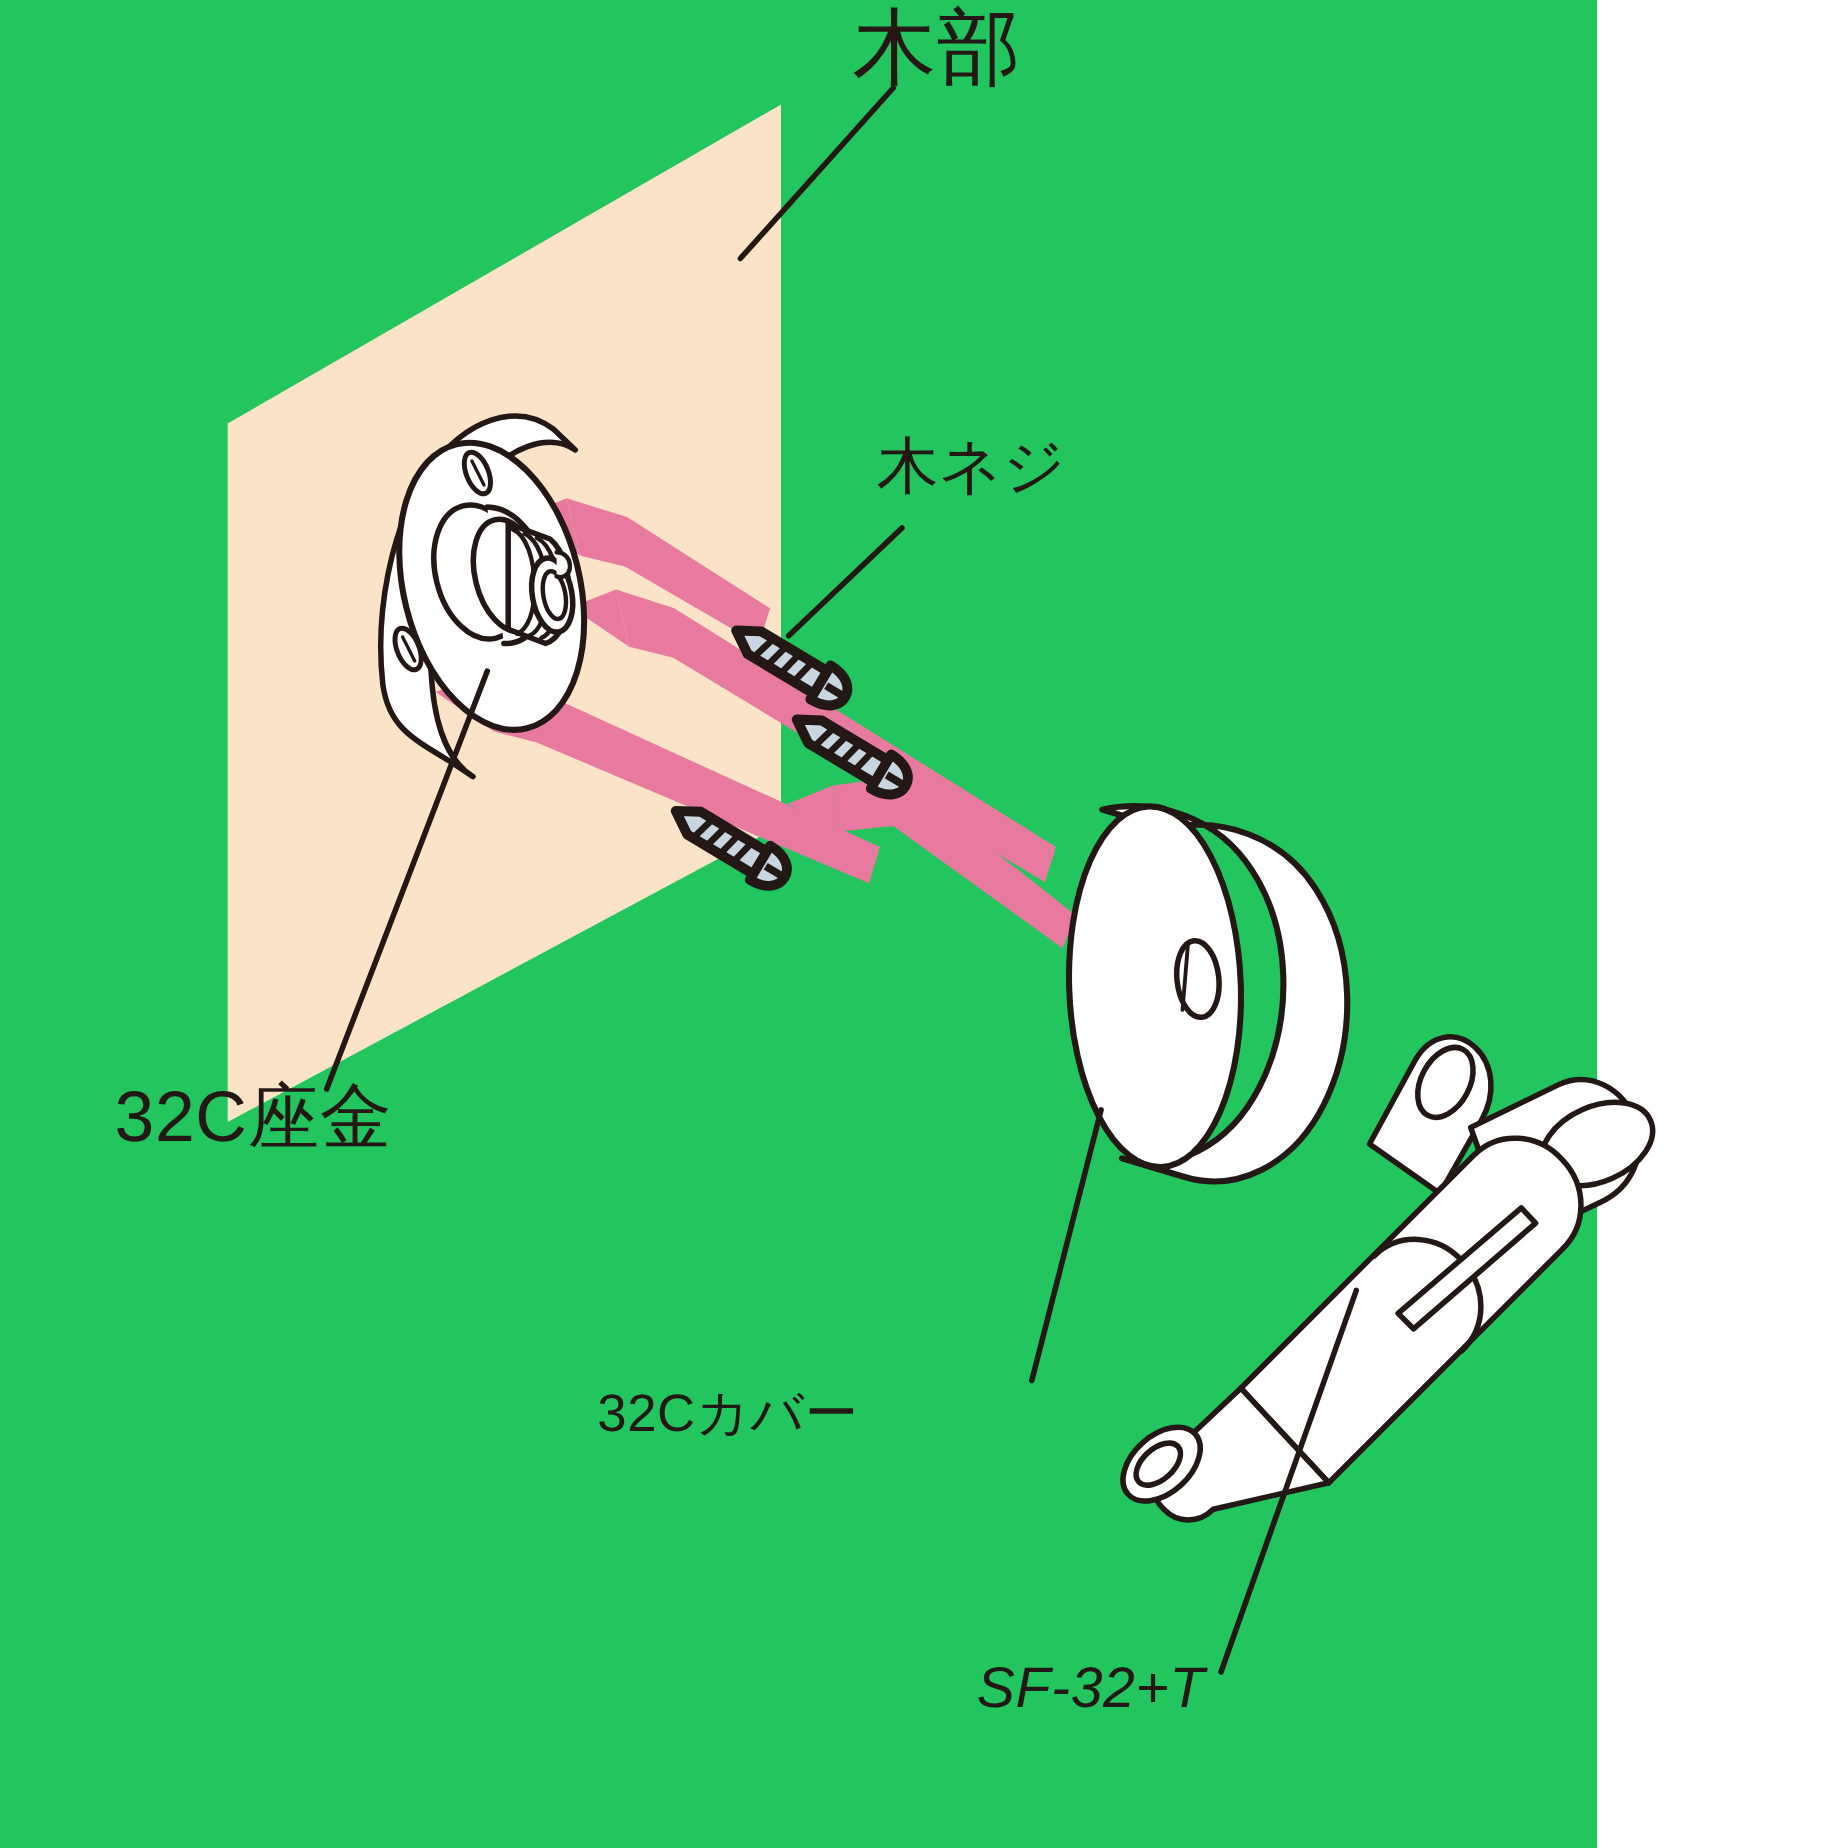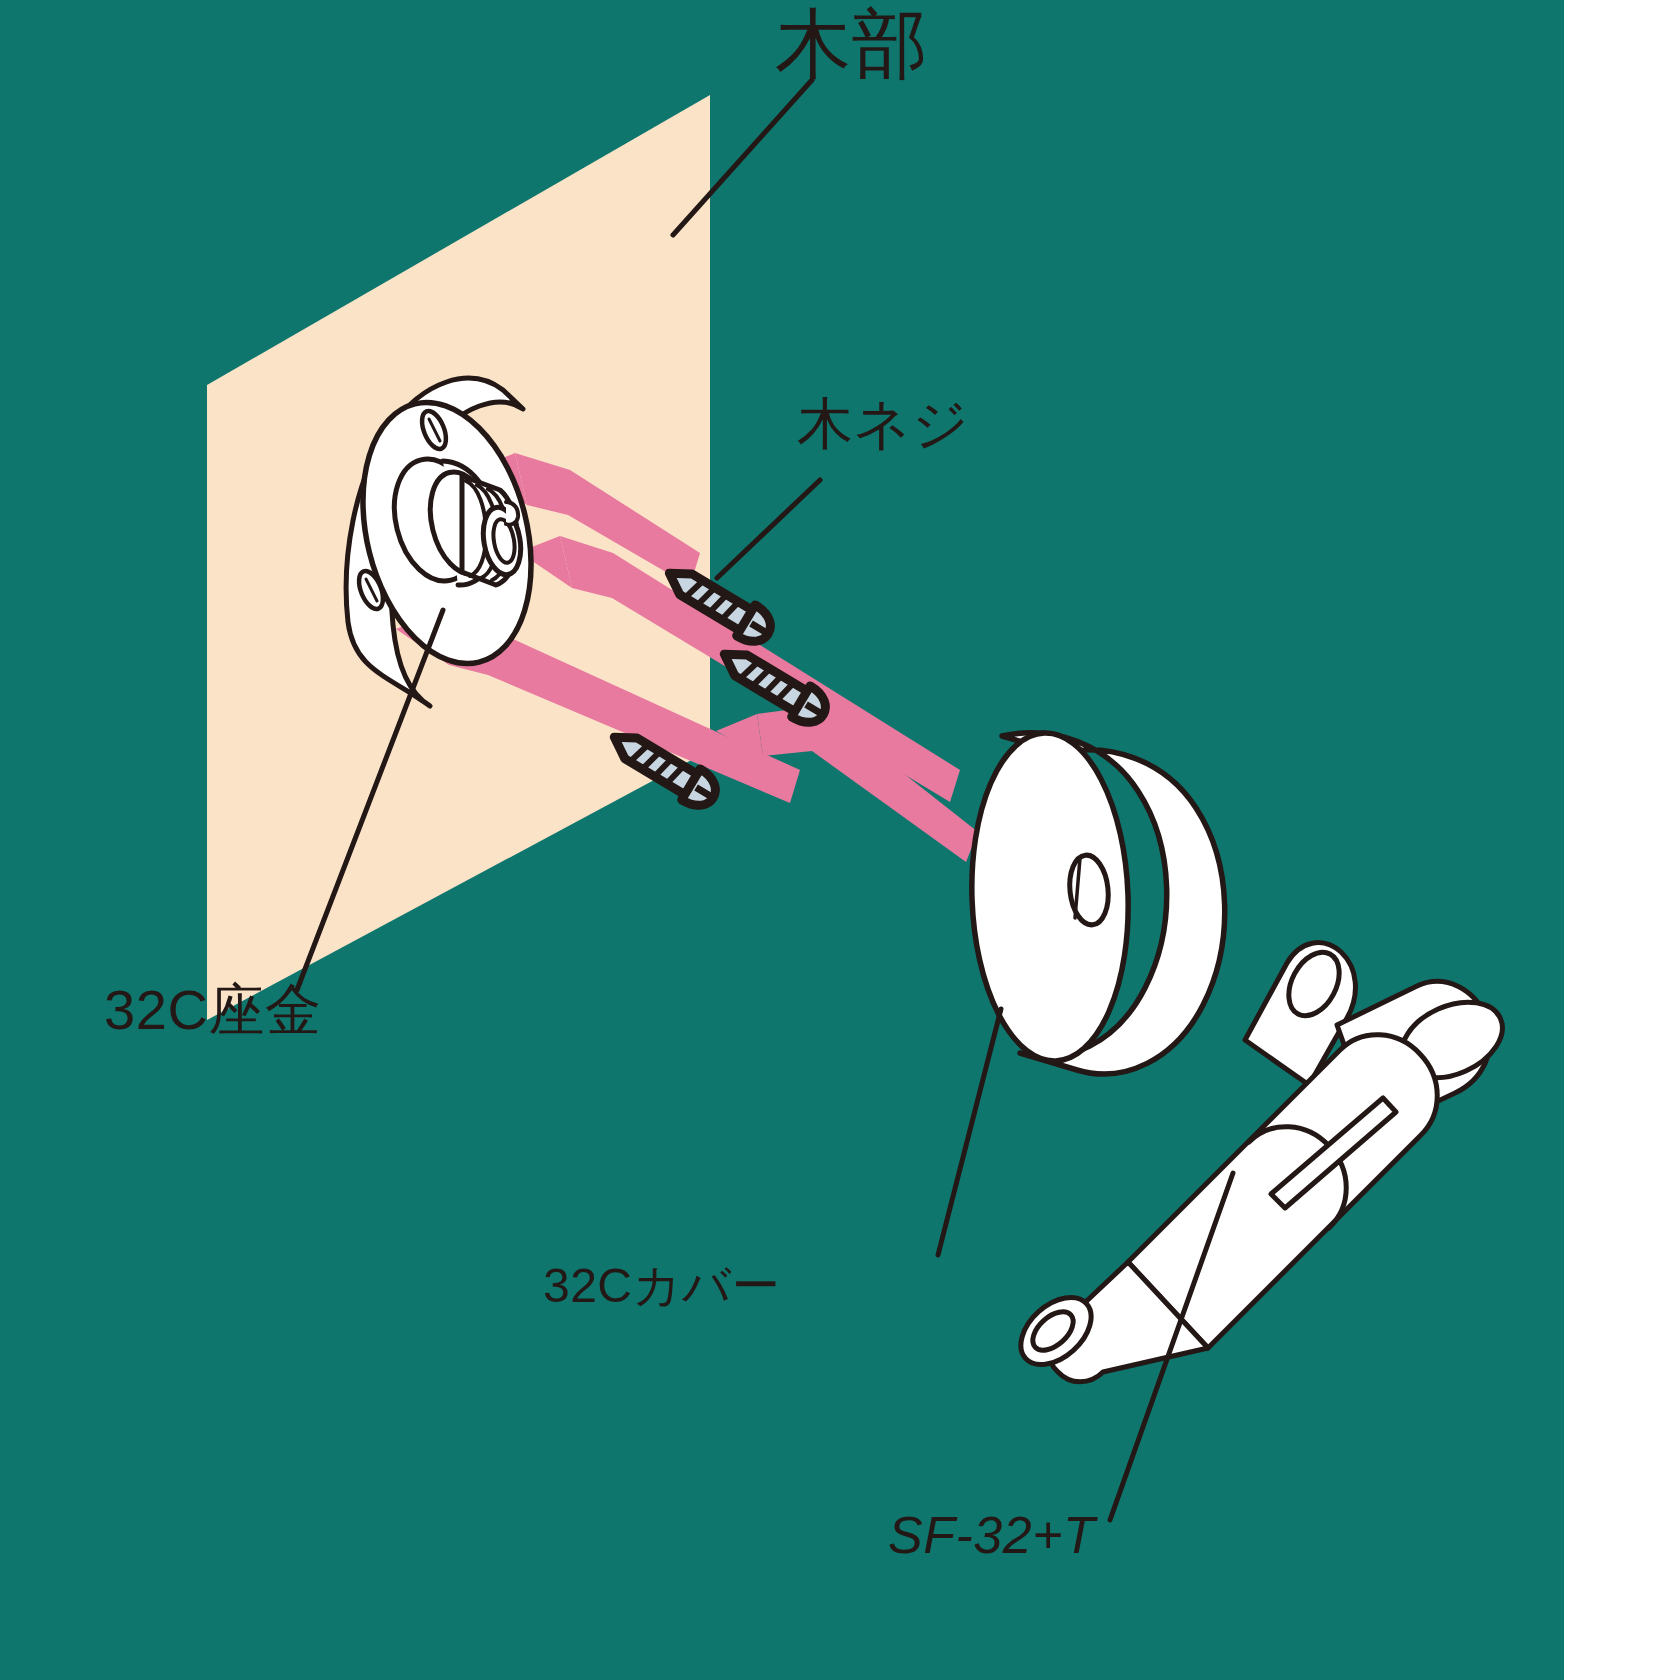--- a/index.html
+++ b/index.html
@@ -9,44 +9,44 @@
   }
   body {
     width: 1680px;
     height: 1680px;
     font-family: "Liberation Sans", "DejaVu Sans", sans-serif;
     overflow: hidden;
     position: relative;
   }
   #stage {
     position: relative;
-    width: 1564px;
+    width: 1452px;
     height: 1680px;
-    background: #0f766e;
+    background: #22c55e;
     text-align: right;
   }
   #diagram {
     position: absolute;
     left: 0;
     top: 0;
     width: 1680px;
     height: 1680px;
     display: block;
   }
   .lbl {
     position: absolute;
     color: #231815;
     font-family: "Liberation Sans", "DejaVu Sans", sans-serif;
     white-space: nowrap;
     letter-spacing: 0.01em;
     line-height: 1;
   }
   #label-wood        { left: 775px;  top: 6px;    font-size: 76px; }
   #label-woodscrew   { left: 797px;  top: 396px;  font-size: 56px; }
-  #label-washer      { left: 104px;  top: 982px;  font-size: 56px; }
+  #label-washer      { left: 104px;  top: 982px;  font-size: 65px; }
   #label-cover       { left: 543px;  top: 1262px; font-size: 48px; }
   #label-sf32t       { left: 888px;  top: 1509px; font-size: 52px; font-style: italic; }
 </style>
 </head>
 <body>
 
 <div id="stage">
 
   <svg id="diagram" viewBox="0 0 1680 1680" xmlns="http://www.w3.org/2000/svg">
     <defs>

